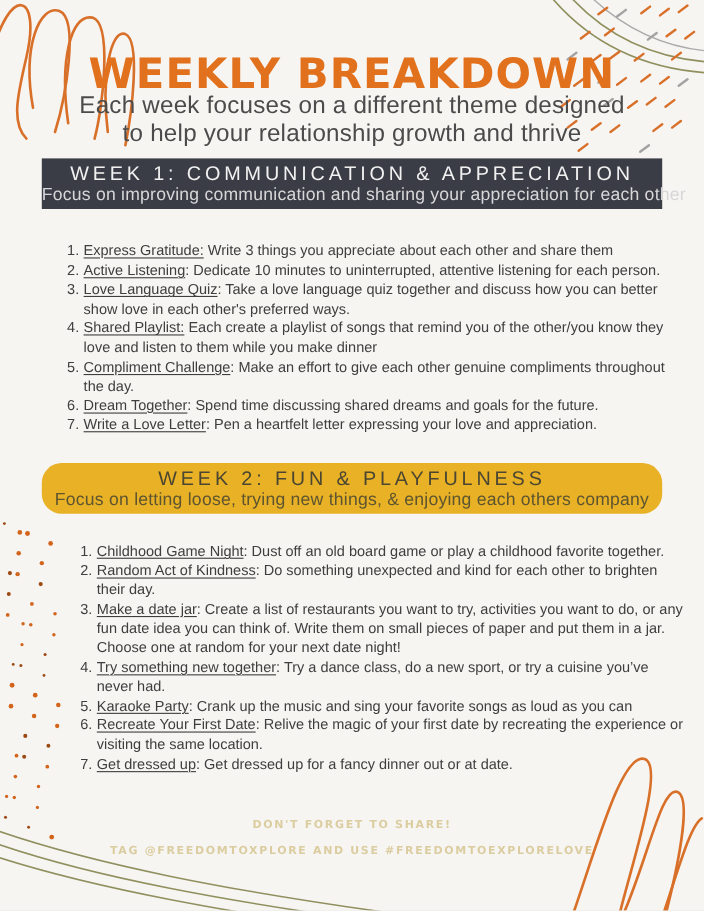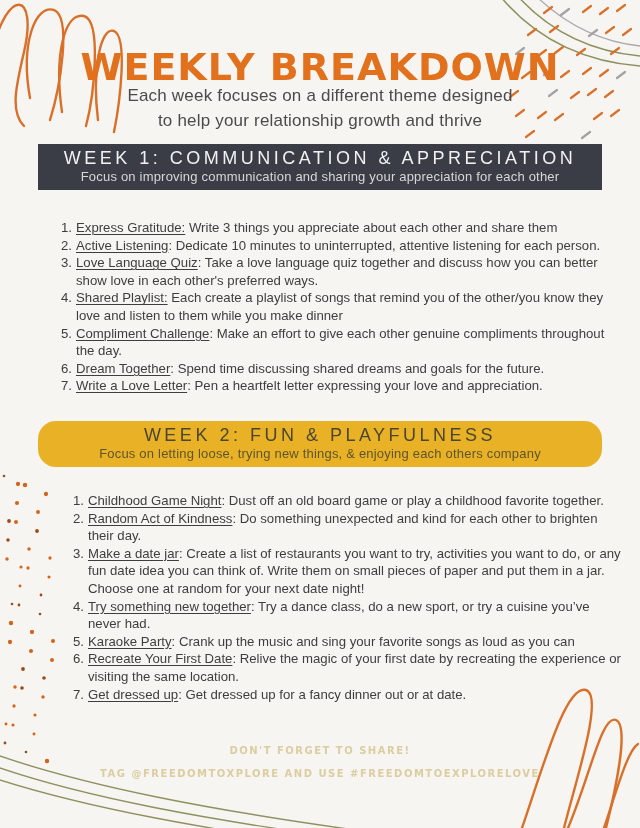--- a/index.html
+++ b/index.html
@@ -12,26 +12,26 @@
   .deco{position:absolute;pointer-events:none;}
 
   .title{
     position:absolute;top:20px;left:0;right:0;text-align:center;
     font-family:"DejaVu Sans",sans-serif;font-weight:700;
     font-size:38px;letter-spacing:1px;color:var(--orange,#e2711d);
     white-space:nowrap;
   }
   .subtitle{
     position:absolute;top:83px;left:0;right:0;text-align:center;
-    font-size:17px;line-height:25px;color:#4b4b4b;letter-spacing:.2px;
+    font-size:22px;line-height:25px;color:#4b4b4b;letter-spacing:.2px;
   }
 
   .bar{position:absolute;left:38px;width:564px;height:46px;text-align:center;}
   .bar-title{font-size:18px;letter-spacing:3.5px;padding-top:4px;white-space:nowrap;}
-  .bar-sub{font-size:13px;letter-spacing:.2px;white-space:nowrap;}
+  .bar-sub{font-size:16px;letter-spacing:.2px;white-space:nowrap;}
   .bar1{top:144px;background:var(--dark_bar,#3a3d46);}
   .bar1 .bar-title{color:#f1f1f1;}
   .bar1 .bar-sub{color:#d7d7d9;}
   .bar2{top:421px;background:var(--yellow,#e9b125);border-radius:18px;}
   .bar2 .bar-title{color:#4a4632;}
   .bar2 .bar-sub{color:#5d5530;}
 
   .list{
     position:absolute;margin:16px;padding:0;list-style:none;
     font-size:13.2px;line-height:17.6px;color:var(--body_text,#3e3e3e);

